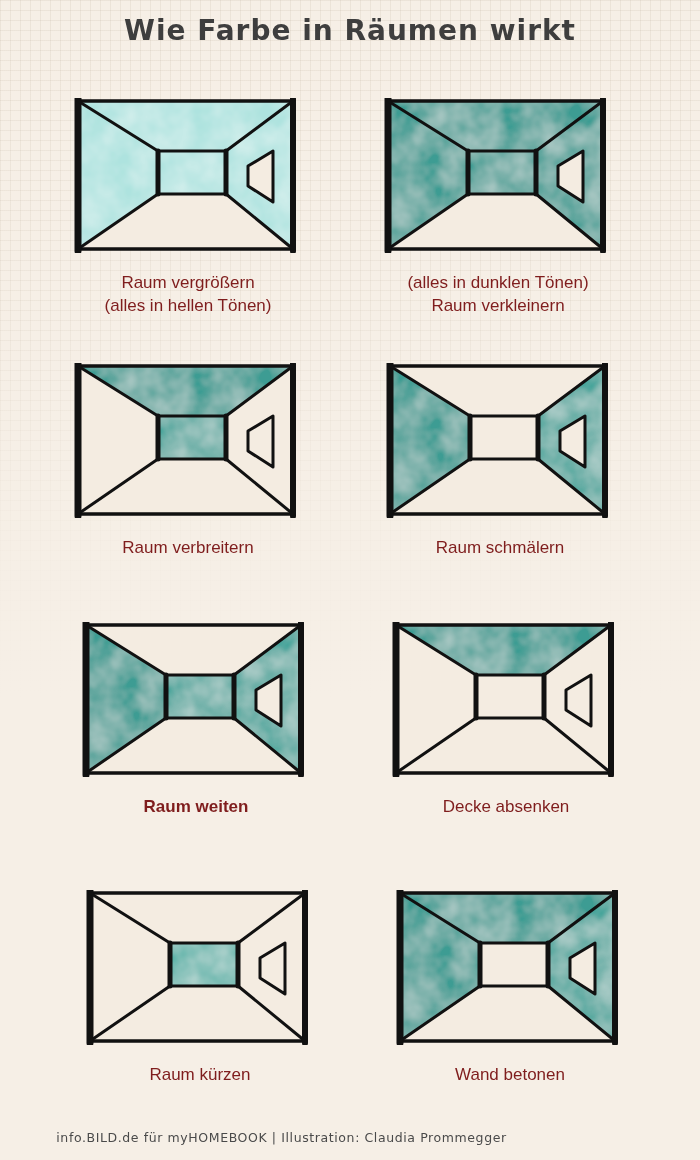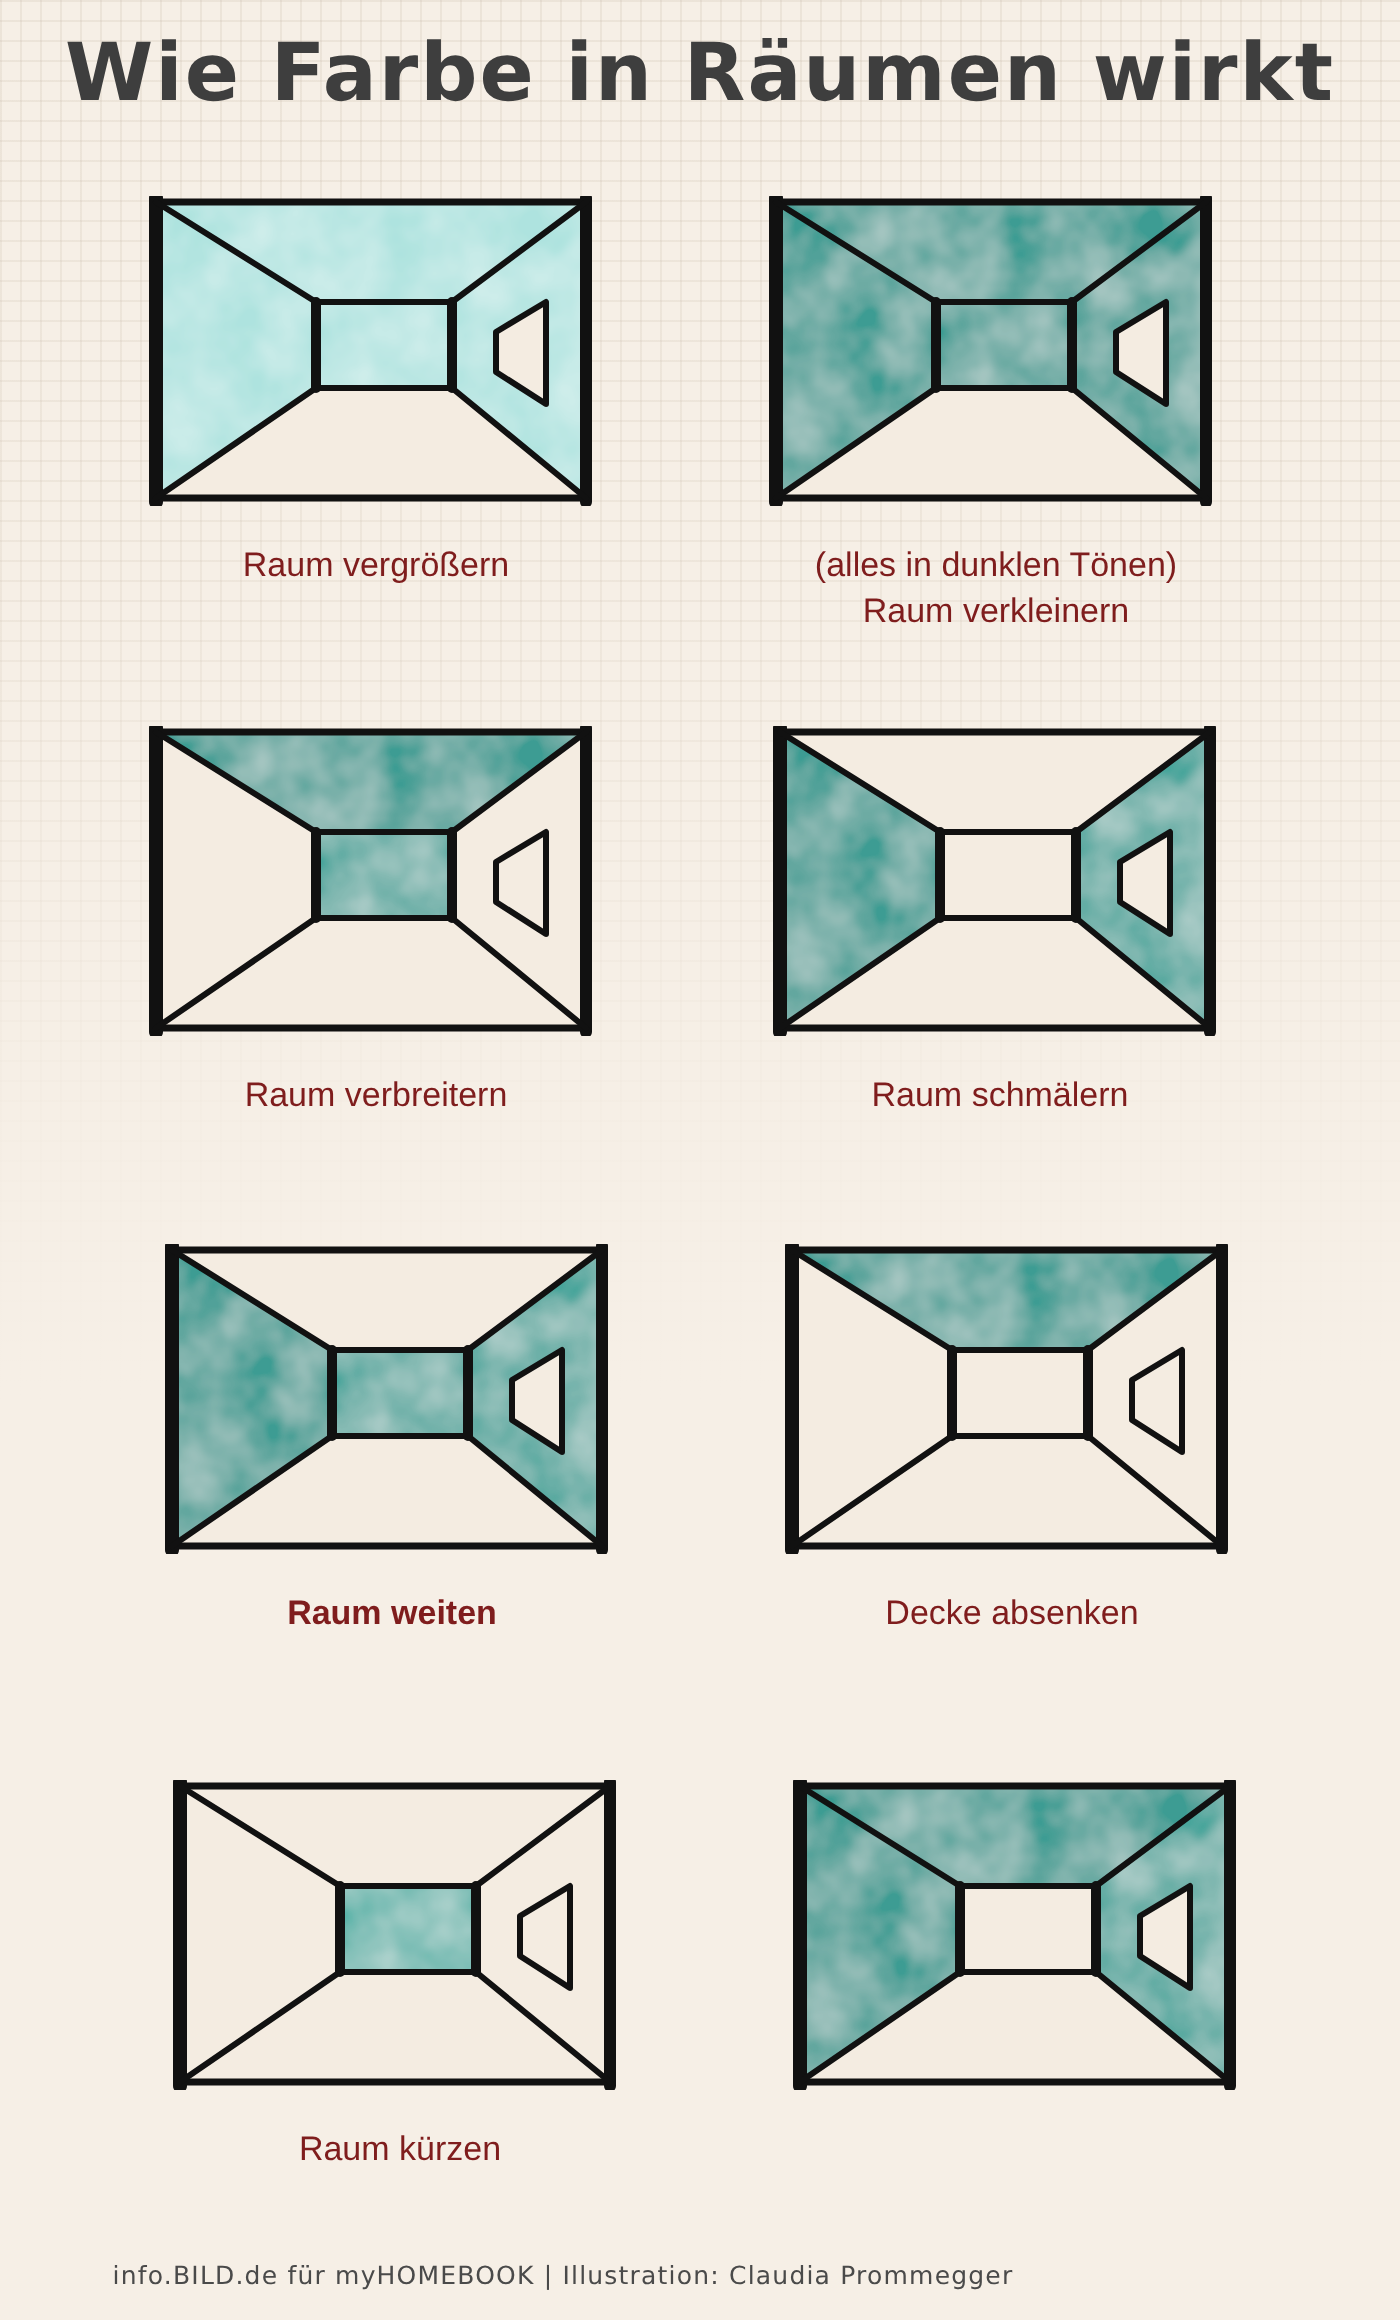--- a/index.html
+++ b/index.html
@@ -12,21 +12,21 @@
     background-size: 10px 10px;
     font-family: "DejaVu Sans", sans-serif;
   }
   .fade {
     position:absolute; left:0; top:0; width:700px; height:1160px;
     background: linear-gradient(to bottom, rgba(246,239,230,0) 0px, rgba(246,239,230,0.2) 300px, rgba(246,239,230,0.85) 560px, rgba(246,239,230,1) 700px);
     pointer-events:none;
   }
   .title {
     position:absolute; left:0; top:14px; width:700px; text-align:center;
-    font-family:"DejaVu Sans", sans-serif; font-weight:bold; font-size:40px;
+    font-family:"DejaVu Sans", sans-serif; font-weight:bold; font-size:28px;
     color:#3e3e3e; letter-spacing:1px;
   }
   .panel { position:absolute; width:240px; }
   .panel svg { display:block; }
   .caption {
     text-align:center; font-family:"Liberation Sans", sans-serif;
     font-size:17px; line-height:23px; color:#7f1d1d; margin-top:18px;
   }
   .footer {
     position:absolute; left:0; top:1130px; width:563px; text-align:center;
@@ -74,20 +74,21 @@
       <line x1="0" y1="148" x2="80" y2="93" stroke-width="3"></line>
       <line x1="215" y1="148" x2="148" y2="93" stroke-width="3"></line>
       <line x1="80" y1="50" x2="148" y2="50" stroke-width="3"></line>
       <line x1="80" y1="93" x2="148" y2="93" stroke-width="3"></line>
       <line x1="80" y1="50" x2="80" y2="93" stroke-width="5"></line>
       <line x1="148" y1="50" x2="148" y2="93" stroke-width="5"></line>
     </g>
   </svg>
   <div class="caption">
     <div>Raum vergrößern</div>
+    <div>(alles in hellen Tönen)</div>
   </div>
 </div>
 
 <div class="panel" style="left:378px; top:98px;">
   <svg width="240" height="155" viewBox="-10 -3 240 155">
     <g filter="url(#wc)">
       <polygon points="0,0 215,0 148,50 80,50" fill="#3d9c93"></polygon>
       <polygon points="0,0 80,50 80,93 0,148" fill="#3d9c93"></polygon>
       <polygon points="215,0 215,148 148,93 148,50" fill="#3d9c93"></polygon>
       <rect x="80" y="50" width="68" height="43" fill="#3d9c93"></rect>
@@ -271,15 +272,18 @@
       <line x1="0" y1="0" x2="80" y2="50" stroke-width="3"></line>
       <line x1="215" y1="0" x2="148" y2="50" stroke-width="3"></line>
       <line x1="0" y1="148" x2="80" y2="93" stroke-width="3"></line>
       <line x1="215" y1="148" x2="148" y2="93" stroke-width="3"></line>
       <line x1="80" y1="50" x2="148" y2="50" stroke-width="3"></line>
       <line x1="80" y1="93" x2="148" y2="93" stroke-width="3"></line>
       <line x1="80" y1="50" x2="80" y2="93" stroke-width="5"></line>
       <line x1="148" y1="50" x2="148" y2="93" stroke-width="5"></line>
     </g>
   </svg>
+  <div class="caption">
+    <div>Wand betonen</div>
+  </div>
 </div>
 
 <div class="footer">info.BILD.de für myHOMEBOOK | Illustration: Claudia Prommegger</div>
 
 </body></html>

